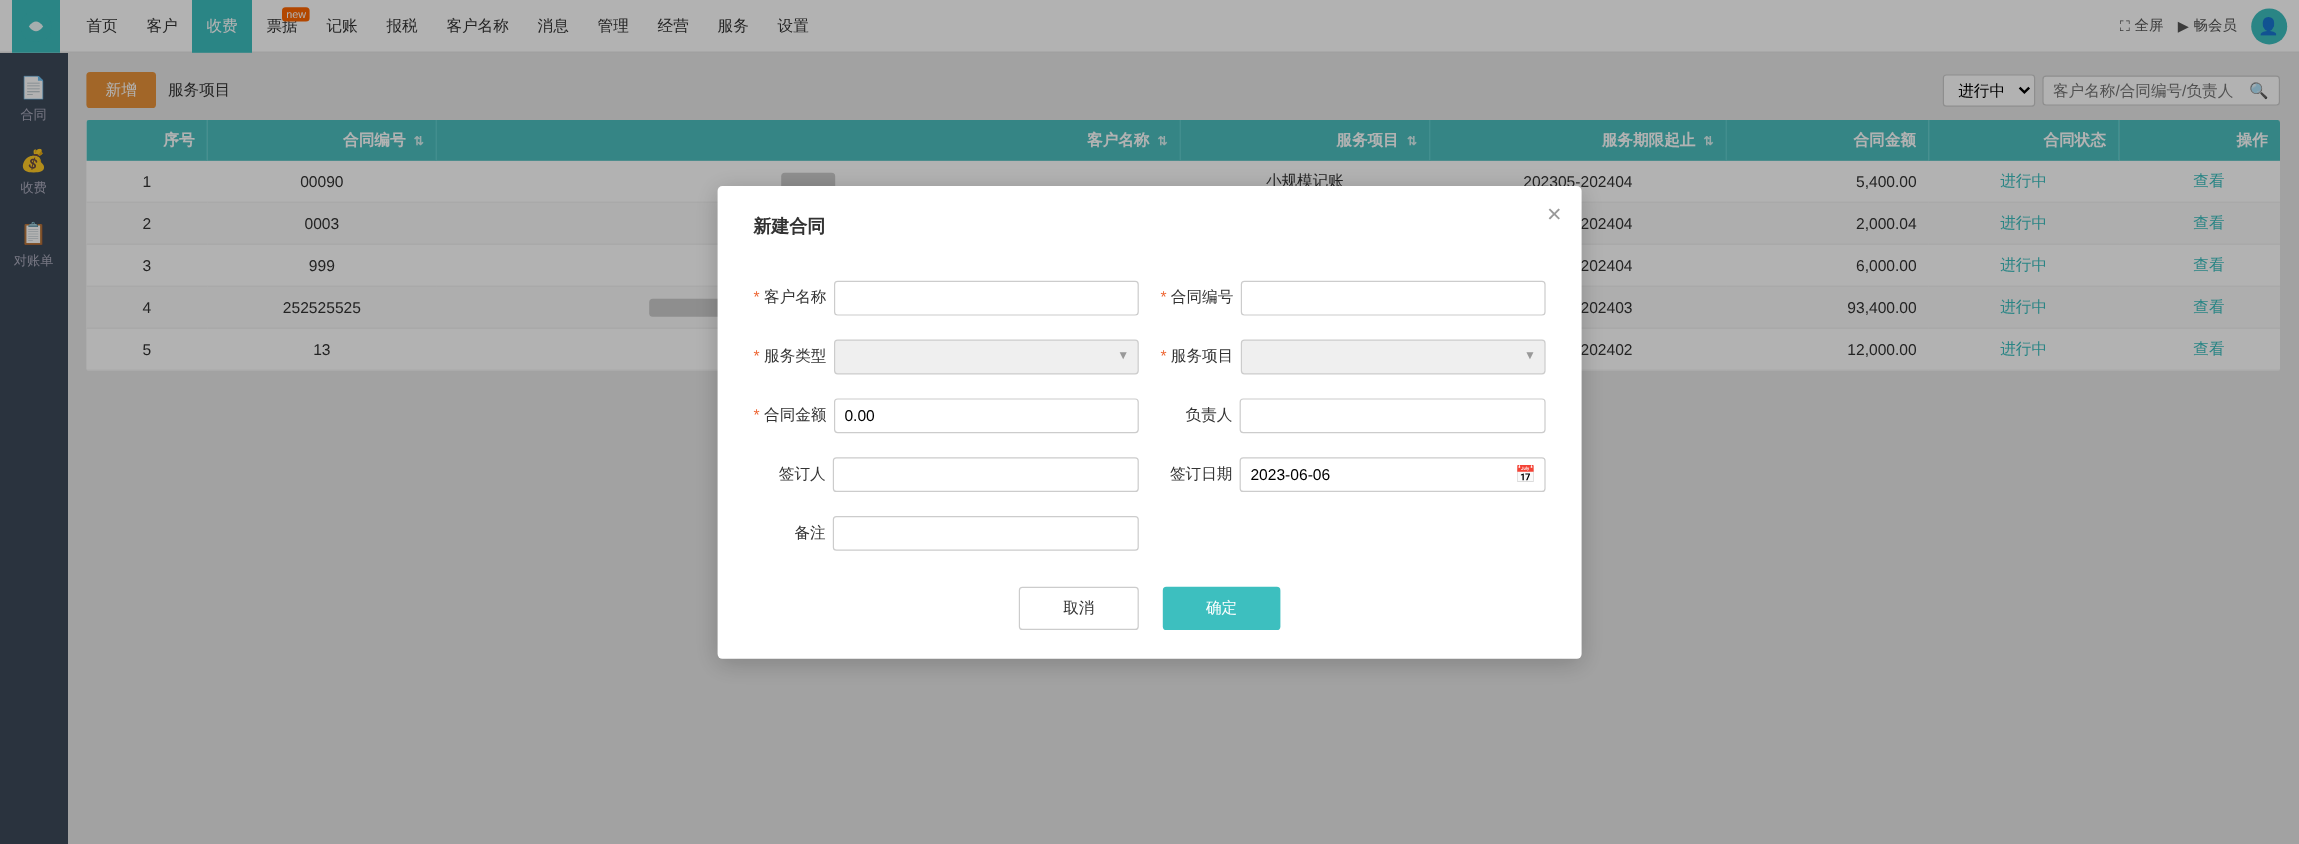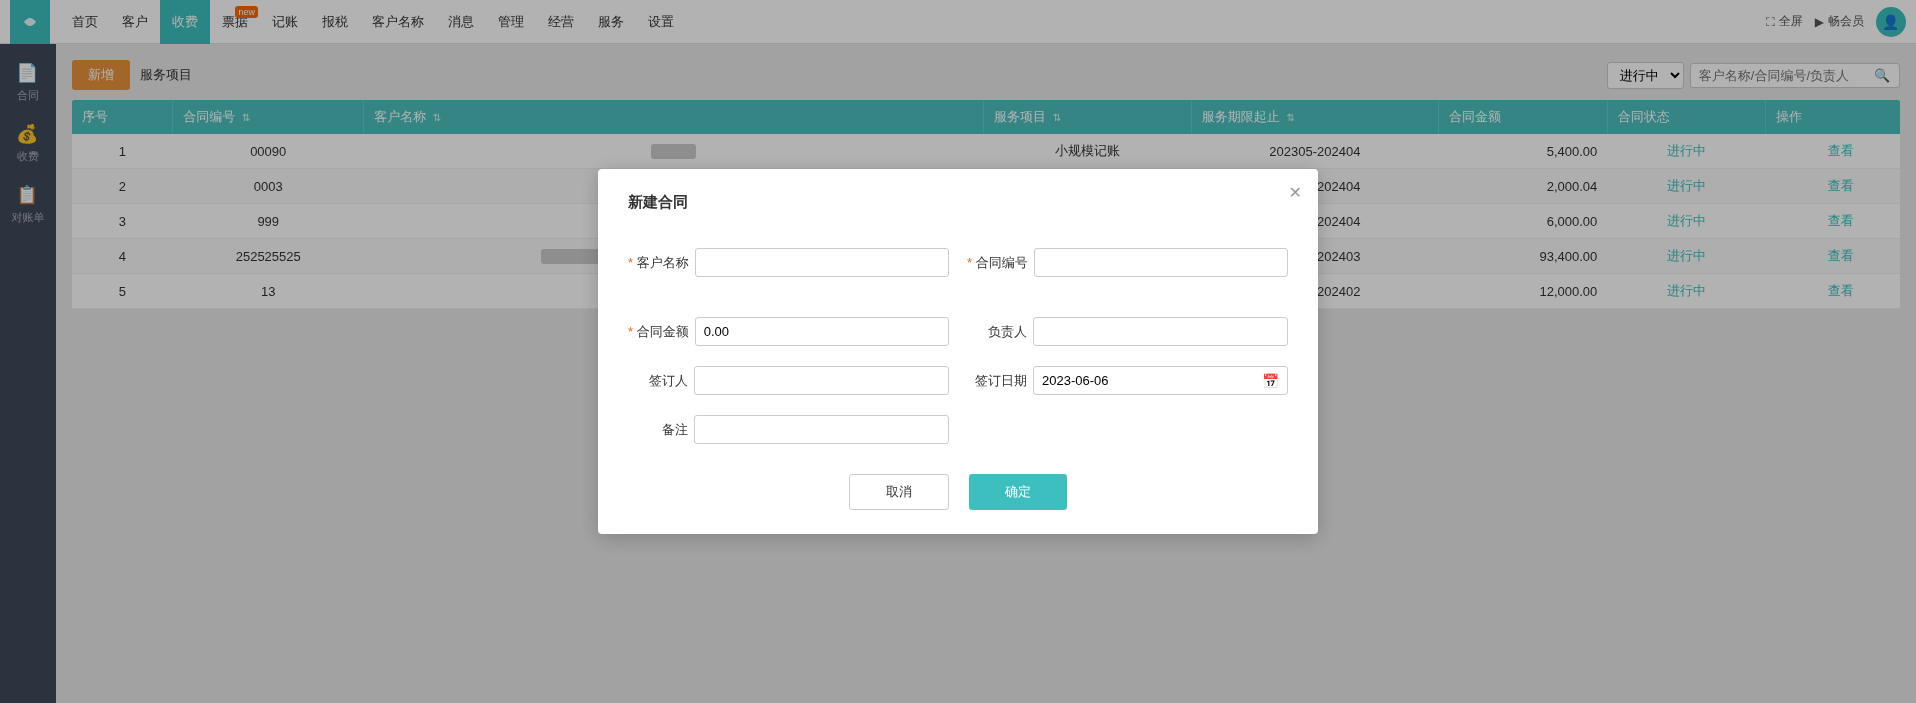--- a/index.html
+++ b/index.html
@@ -74,32 +74,32 @@
     }
     .toolbar-label { font-size: 13px; color: #333; }
     .toolbar-right { margin-left: auto; display: flex; align-items: center; gap: 6px; }
     .select-status {
       border: 1px solid #ccc; border-radius: 3px; padding: 4px 8px;
       font-size: 13px; background: #fff; cursor: pointer;
     }
     .search-box {
       display: flex; align-items: flex-end;
       border: 1px solid #ccc; border-radius: 3px; background: #fff;
-      padding: 4px 8px; gap: 16px;
+      padding: 4px 8px; gap: 4px;
     }
     .search-box input {
       border: none; outline: none; font-size: 13px; width: 160px;
     }
 
     
     .table-container { background: #fff; border-radius: 2px; overflow: hidden; }
     .data-table { width: 100%; border-collapse: collapse; }
     .data-table thead tr { background: #4dbfbf; color: #fff; }
     .data-table thead th {
-      padding: 8px 10px; text-align: left; font-weight: normal;
+      padding: 8px 10px; text-align: right; font-weight: bold;
       font-size: 13px; border-right: 1px solid #5ecece;
     }
     .data-table thead th:last-child { border-right: none; }
     .data-table tbody tr { border-bottom: 1px solid #f0f0f0; }
     .data-table tbody tr:nth-child(even) { background: #f9f9f9; }
     .data-table tbody td {
       padding: 8px 10px; text-align: center; font-size: 13px; color: #333;
     }
     .data-table tbody td.text-right { text-align: right; }
     .status-badge {
@@ -357,20 +357,42 @@
       <div class="form-group">
         <label>
           <span class="required">*</span>
           <span>合同编号</span>
         </label>
         <input type="text" style="">
       </div>
     </div>
 
     <div class="form-row">
+      <div class="form-group">
+        <label>
+          <span class="required">*</span>
+          <span>服务类型</span>
+        </label>
+        <div class="select-wrap">
+          <select>
+            <option value=""></option>
+          </select>
+        </div>
+      </div>
+      <div class="form-group">
+        <label>
+          <span class="required">*</span>
+          <span>服务项目</span>
+        </label>
+        <div class="select-wrap">
+          <select>
+            <option value=""></option>
+          </select>
+        </div>
+      </div>
     </div>
 
     <div class="form-row">
       <div class="form-group">
         <label>
           <span class="required">*</span>
           <span>合同金额</span>
         </label>
         <input type="text" value="0.00" style="">
       </div>

